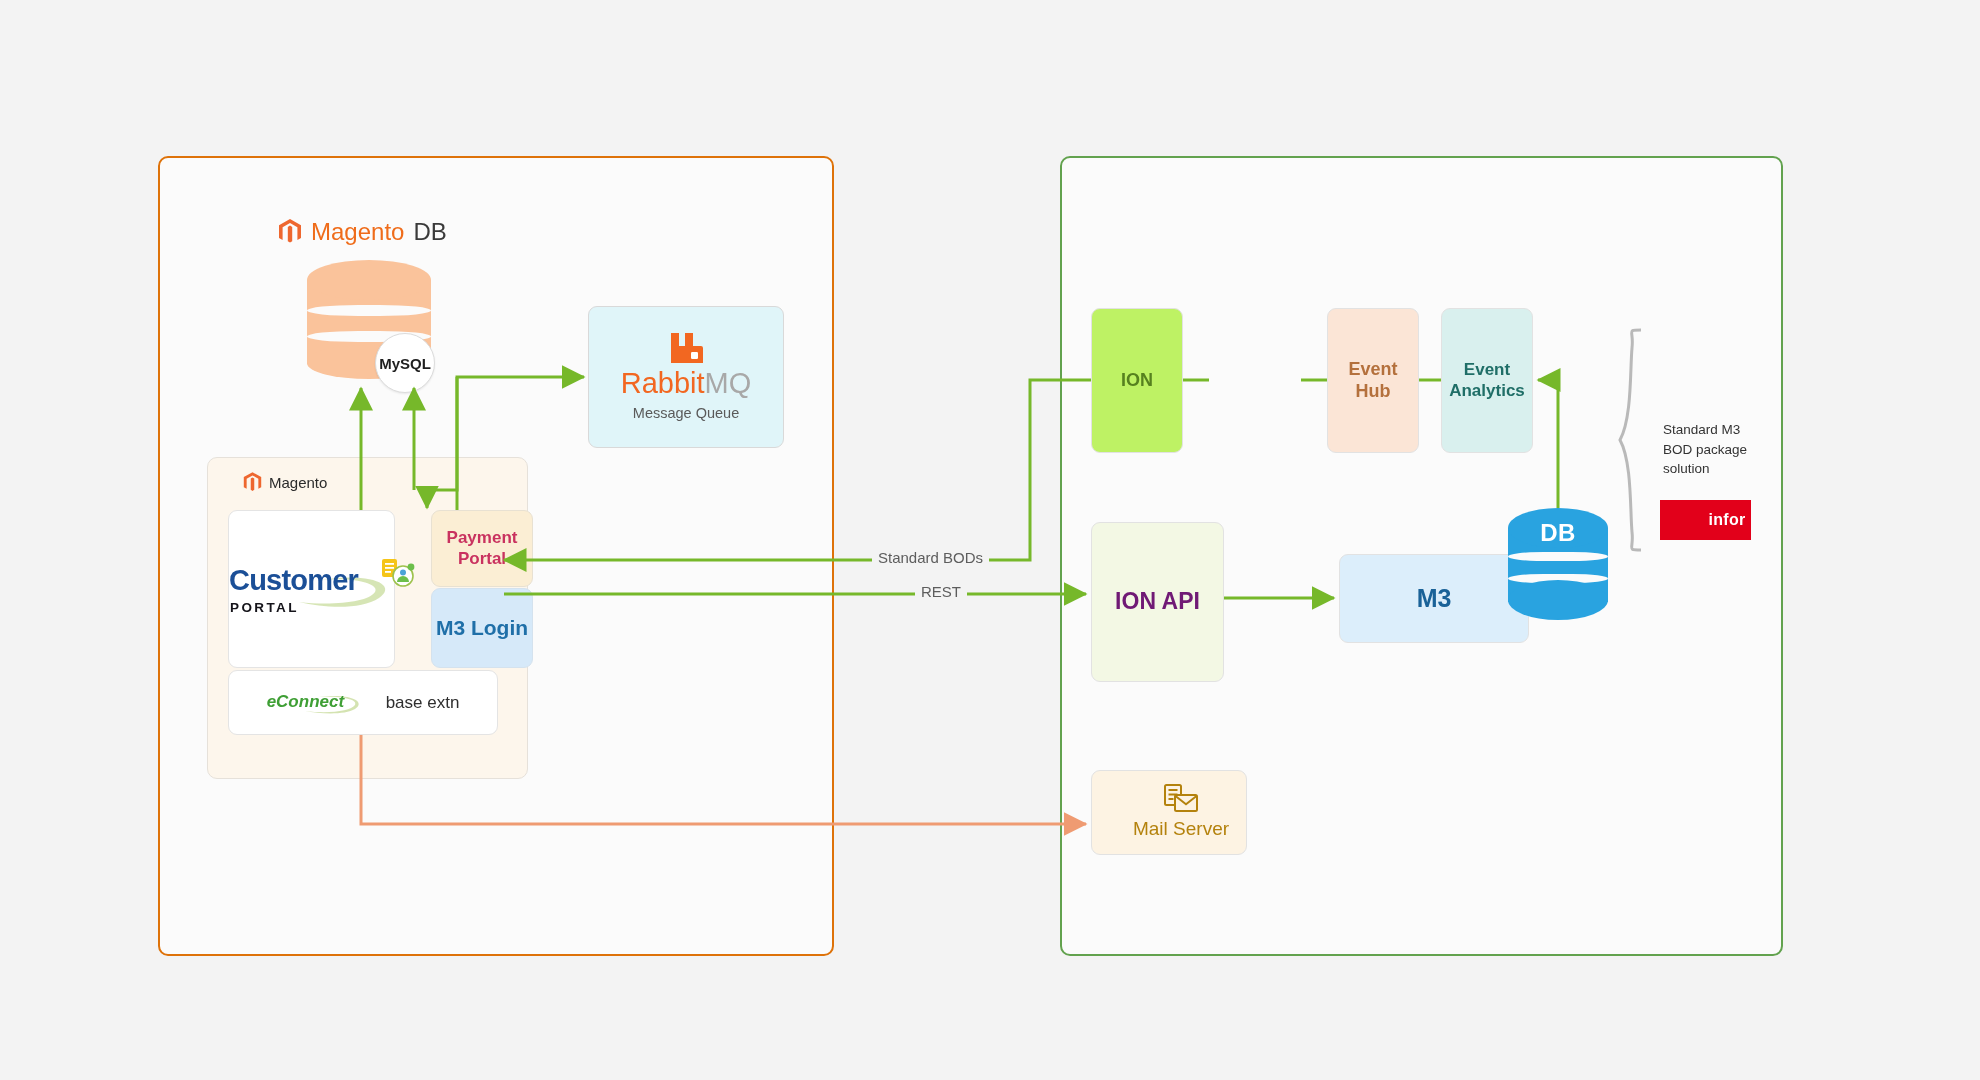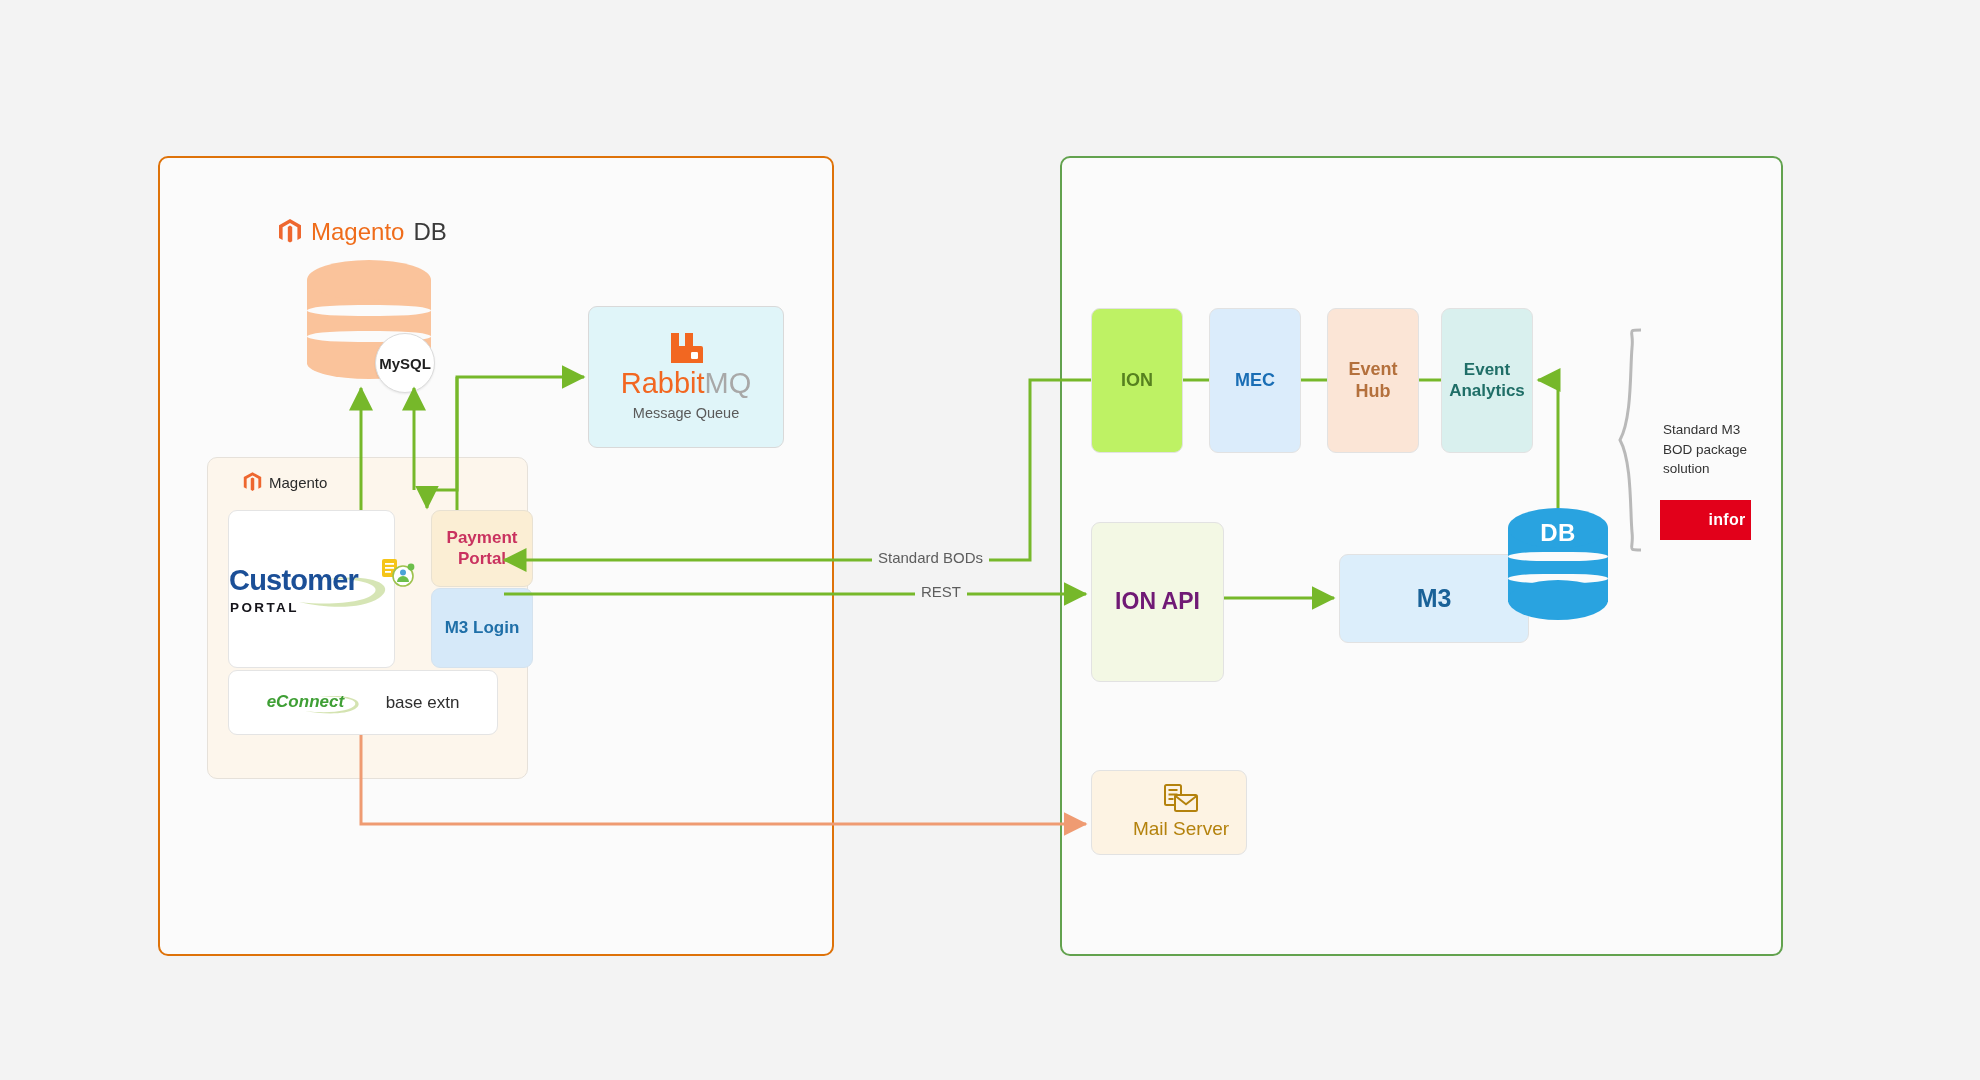--- a/index.html
+++ b/index.html
@@ -169,21 +169,21 @@
     border: 1px solid #e8e1d2;
     display: flex;
     align-items: center;
     justify-content: center;
     text-align: center;
     font-weight: bold;
     line-height: 1.2;
     margin-left: 35px;
   }
   .sub-payment { background: #fbeed4; color: #c9325f; font-size: 17px; }
-  .sub-m3login { background: #d6e9f9; color: #1f6fa8; border-color: #d4e2ee; font-size: 17px; }
+  .sub-m3login { background: #d6e9f9; color: #1f6fa8; border-color: #d4e2ee; font-size: 21px; }
 
   .econnect-row {
     position: absolute;
     box-sizing: border-box;
     background: #ffffff;
     border: 1px solid #e4e4e4;
     border-radius: 9px;
     display: flex;
     align-items: center;
     justify-content: center;
@@ -331,23 +331,20 @@
     </span>
     <span class="econnect-tail">base extn</span>
   </div>
 
   <div class="panel panel-right" style="left:1060px; top:156px; width:723px; height:800px;"></div>
 
   <div class="node node-ion" style="left:1091px; top:308px; width:92px; height:145px;">
     <span class="node-label" style="font-size:18px; white-space:pre-line;">ION</span>
   </div>
 
-  <div class="node node-mec" style="left:1209px; top:308px; width:92px; height:145px;">
-    <span class="node-label" style="font-size:18px; white-space:pre-line;">MEC</span>
-  </div>
 
   <div class="node node-ehub" style="left:1327px; top:308px; width:92px; height:145px;">
     <span class="node-label" style="font-size:18px; white-space:pre-line;">Event
 Hub</span>
   </div>
 
   <div class="node node-eanly" style="left:1441px; top:308px; width:92px; height:145px;">
     <span class="node-label" style="font-size:17px; white-space:pre-line;">Event
 Analytics</span>
   </div>

